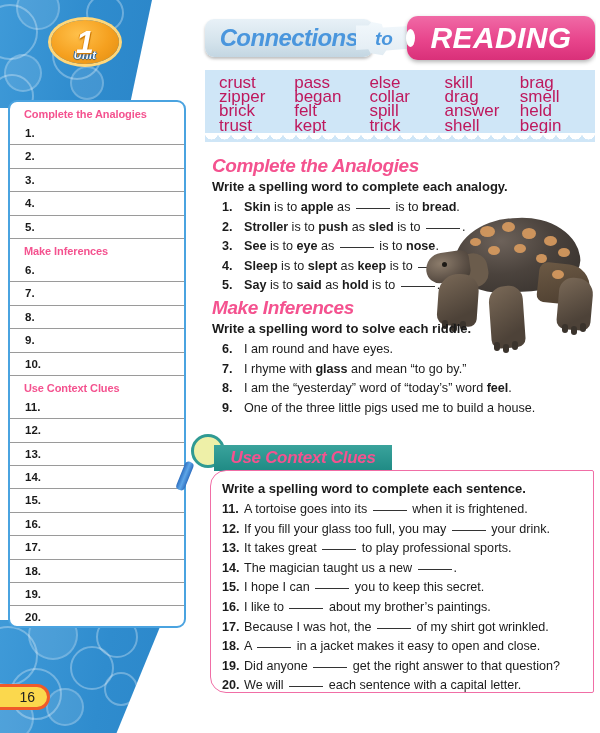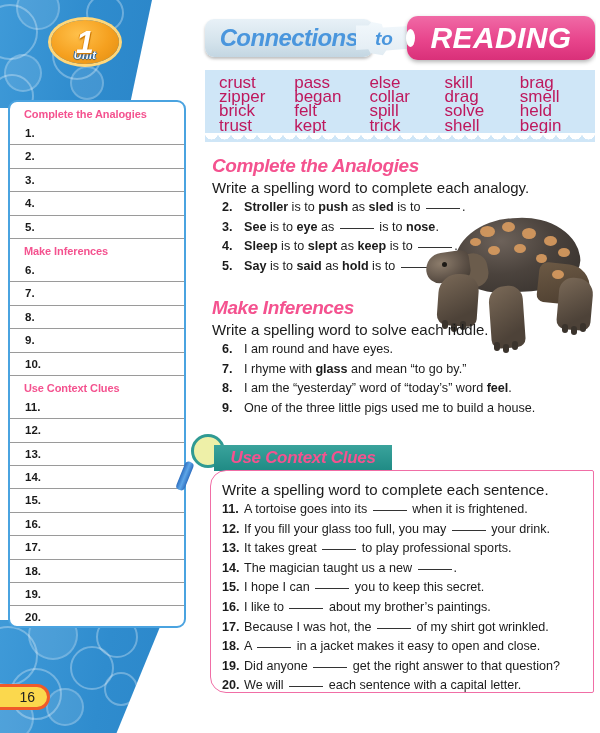--- a/index.html
+++ b/index.html
@@ -127,21 +127,21 @@
     padding:6px 0 0 14px;box-sizing:border-box;
   }
   .wcol{display:flex;flex-direction:column;}
   .wcol div{font-size:17px;color:#be185d;line-height:14.2px;}
 
   
   .sec-title{
     position:absolute;color:#f4528f;font-size:19px;font-weight:bold;font-style:italic;
     letter-spacing:-.4px;
   }
-  .sub{position:absolute;font-size:15px;color:#1b1b1b;}
+  .sub{position:absolute;font-size:13px;color:#1b1b1b;font-weight:bold;}
   .qlist{position:absolute;}
   .q{
     font-size:12.6px;color:#1b1b1b;line-height:19.6px;white-space:nowrap;
     padding-left:22px;text-indent:-22px;
   }
   .q i{font-style:normal;font-weight:bold;}
   .q .n{display:inline-block;width:22px;text-indent:0;font-weight:bold;}
   .bl{display:inline-block;width:34px;border-bottom:1.4px solid #333;
       vertical-align:2px;margin:0 2px;}
 
@@ -334,36 +334,37 @@
         </div>
         <div class="wcol">
           <div>else</div>
           <div>collar</div>
           <div>spill</div>
           <div>trick</div>
         </div>
         <div class="wcol">
           <div>skill</div>
           <div>drag</div>
-          <div>solve</div>
+          <div>answer</div>
           <div>shell</div>
         </div>
         <div class="wcol">
           <div>brag</div>
           <div>smell</div>
           <div>held</div>
           <div>begin</div>
         </div>
       </div>
   </div>
   <div class="scallop"></div>
 
   <div class="sec-title" style="left:212px;top:155px;">Complete the Analogies</div>
   <div class="sub" style="left:212px;top:179px;">Write a spelling word to complete each analogy.</div>
   <div class="qlist" style="left:222px;top:198px;width:300px;" id="list-analogies">
+      <div class="q"><span class="n">1.</span><i>Skin</i><span> is to </span><i>apple</i><span> as </span><span class="bl"></span><span> is to </span><i>bread</i><span>.</span></div>
       <div class="q"><span class="n">2.</span><i>Stroller</i><span> is to </span><i>push</i><span> as </span><i>sled</i><span> is to </span><span class="bl"></span><span>.</span></div>
       <div class="q"><span class="n">3.</span><i>See</i><span> is to </span><i>eye</i><span> as </span><span class="bl"></span><span> is to </span><i>nose</i><span>.</span></div>
       <div class="q"><span class="n">4.</span><i>Sleep</i><span> is to </span><i>slept</i><span> as </span><i>keep</i><span> is to </span><span class="bl"></span><span>.</span></div>
       <div class="q"><span class="n">5.</span><i>Say</i><span> is to </span><i>said</i><span> as </span><i>hold</i><span> is to </span><span class="bl"></span><span>.</span></div>
     </div>
 
   <div class="tort" id="tort">
     <div class="shell"></div>
     <div class="skirt"></div>
     <div class="neck"></div>

